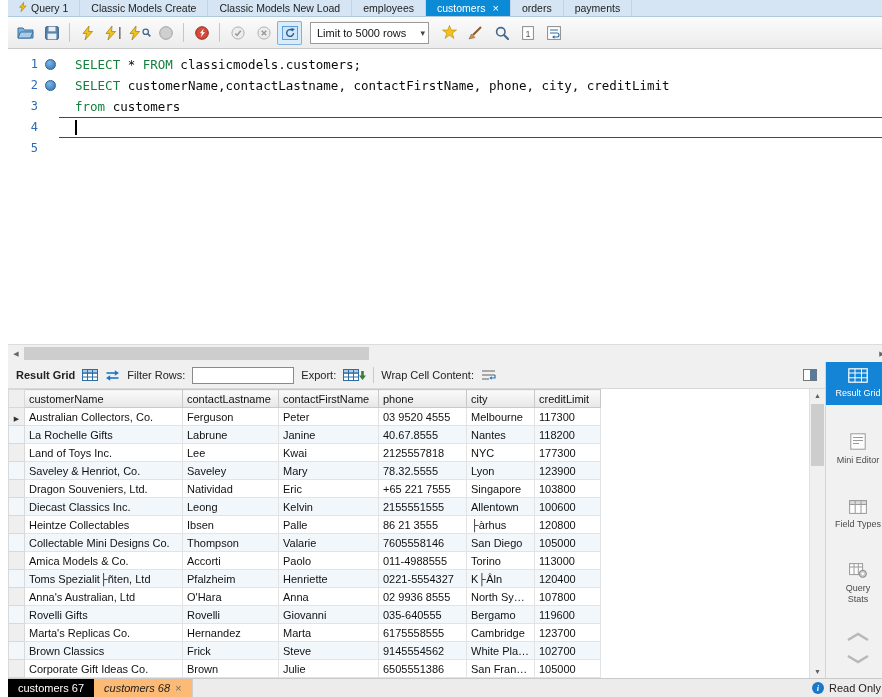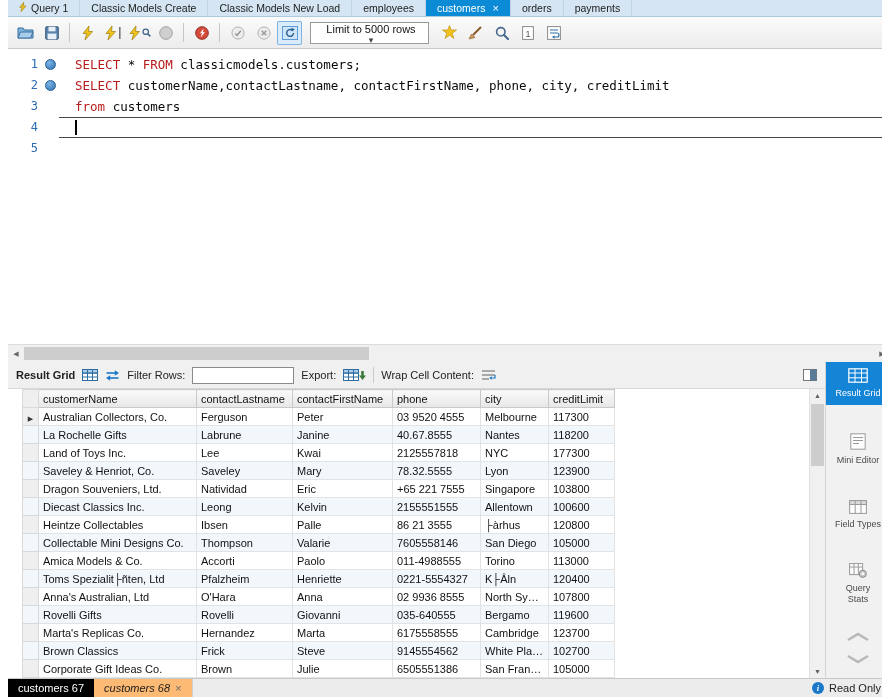--- a/index.html
+++ b/index.html
@@ -10,54 +10,54 @@
   .tabbar{flex:0 0 16px;background:#d5e5f3;display:flex;align-items:stretch;border-bottom:1px solid #aec8dc;}
   .qtab{display:flex;align-items:center;gap:4px;padding:0 11px;font-size:10.5px;color:#1c1c1c;border-right:1px solid #bfd4e4;}
   .qtab.active{background:#0b8ad6;color:#fff;}
   .tclose{font-size:11px;line-height:1;margin-left:3px;}
 
   
   .toolbar{flex:0 0 31px;background:linear-gradient(#fbfbfb,#ececec);border-bottom:1px solid #c9c9c9;display:flex;align-items:center;padding:0 5px;gap:1px;}
   .tbtn{width:25px;height:24px;display:inline-flex;align-items:center;justify-content:center;gap:1px;border-radius:2px;}
   .tbtn.pressed{background:#d9ecfc;box-shadow:inset 0 0 0 1px #7fb2e0;}
   .tsep{width:1px;height:19px;background:#c6c6c6;margin:0 4px;}
-  .limit-select{height:20px;min-width:108px;background:#fff;border:1px solid #9a9a9a;display:flex;align-items:center;justify-content:space-between;font-size:11px;color:#111;padding:0 3px 0 6px;margin:0 7px;flex-direction:column;}
+  .limit-select{height:20px;min-width:108px;background:#fff;border:1px solid #9a9a9a;display:flex;align-items:center;justify-content:space-between;font-size:11px;color:#111;padding:0 3px 0 6px;margin:0 7px;}
   .dd-arrow{font-size:9px;color:#444;}
 
   
   .editor{flex:0 0 290px;background:#fff;padding-top:5px;font-family:"DejaVu Sans Mono","Liberation Mono",monospace;font-size:12.5px;overflow:hidden;}
   .eline{height:21px;display:flex;align-items:stretch;}
   .gutter{flex:0 0 30px;text-align:right;color:#2d6bb5;font-size:12px;line-height:21px;padding-right:3px;}
   .markercol{flex:0 0 18px;display:flex;align-items:center;justify-content:center;}
   .stmt-dot{width:9px;height:9px;border-radius:50%;background:radial-gradient(circle at 35% 30%,#7db7e8,#2f6fae);border:1px solid #2a5f96;}
   .codewrap{flex:1;display:flex;align-items:center;padding-left:16px;white-space:pre;}
   .eline.current .codewrap{border-top:1px solid #474747;border-bottom:1px solid #474747;}
   .caret{display:inline-block;width:2px;height:15px;background:#000;}
-  .kw{color:#b91c1c;}
+  .kw{color:#15803d;}
   .pl{color:#0a0a0a;}
 
   
   .hscroll{flex:0 0 17px;background:#f0f0f0;border-top:1px solid #dcdcdc;display:flex;align-items:center;}
   .harrow{flex:0 0 16px;text-align:center;font-size:7px;color:#666;}
   .htrack{flex:1;height:17px;position:relative;}
   .hthumb{position:absolute;left:0;top:2px;height:13px;width:345px;background:#cdcdcd;}
 
   
   .result-area{flex:1;display:flex;min-height:0;}
   .result-main{flex:1;display:flex;flex-direction:column;min-width:0;}
   .result-toolbar{flex:0 0 26px;background:#f0f0f0;border-bottom:1px solid #d8d8d8;display:flex;align-items:center;gap:7px;padding:0 8px;font-size:11px;color:#222;}
   .rt-title{font-weight:bold;}
   .ticon{display:inline-flex;align-items:center;}
   .filter-input{width:102px;height:17px;border:1px solid #8a8a8a;font-size:11px;padding:0 3px;font-family:"Liberation Sans",sans-serif;box-sizing:border-box;}
   .rt-sep{width:1px;height:16px;background:#c9c9c9;}
   .rt-spacer{flex:1;}
 
   .grid-zone{flex:1;display:flex;min-height:0;overflow:hidden;background:#fff;}
   .grid-scroll{flex:1;overflow:hidden;background:#fff;}
-  table.result{border-collapse:collapse;table-layout:fixed;width:592px;font-size:11px;color:#111;margin-left:14px;}
+  table.result{border-collapse:collapse;table-layout:fixed;width:592px;font-size:11px;color:#111;}
   table.result th{font-weight:normal;text-align:left;background:linear-gradient(#fafafa,#e7e7e7);border:1px solid #c9c9c9;height:17px;padding:0 4px;overflow:hidden;white-space:nowrap;}
   table.result td{border:1px solid #e3e3e3;height:17px;padding:0 4px;overflow:hidden;white-space:nowrap;text-overflow:ellipsis;background:#fff;}
   table.result tbody tr:nth-child(even) td{background:#f2f7fc;}
   table.result td.gut,table.result th.gut{background:#efefef;border:1px solid #d9d9d9;padding:0;text-align:center;}
   .rowmark{font-size:7px;color:#333;}
 
   .vscroll{flex:0 0 15px;background:#f0f0f0;border-left:1px solid #e0e0e0;display:flex;flex-direction:column;align-items:center;}
   .varrow{font-size:7px;color:#606060;padding:3px 0;}
   .vtrack{flex:1;width:100%;position:relative;}
   .vthumb{position:absolute;top:2px;left:1px;width:13px;height:62px;background:#cdcdcd;}

